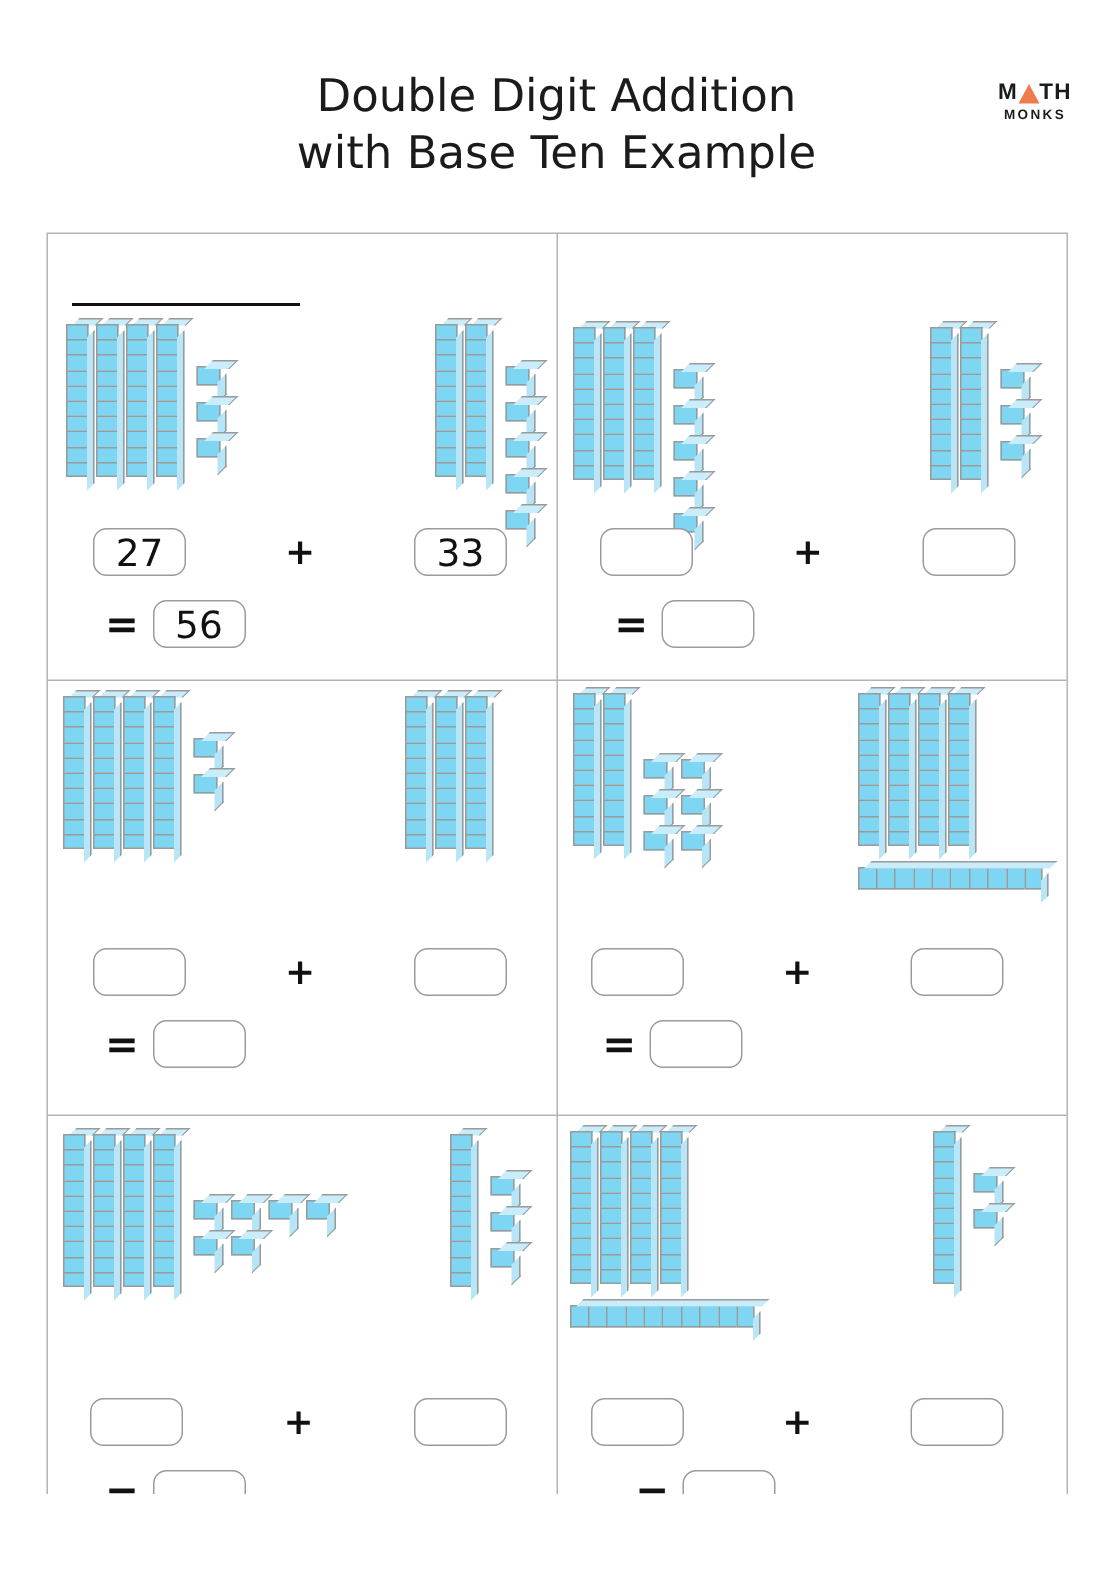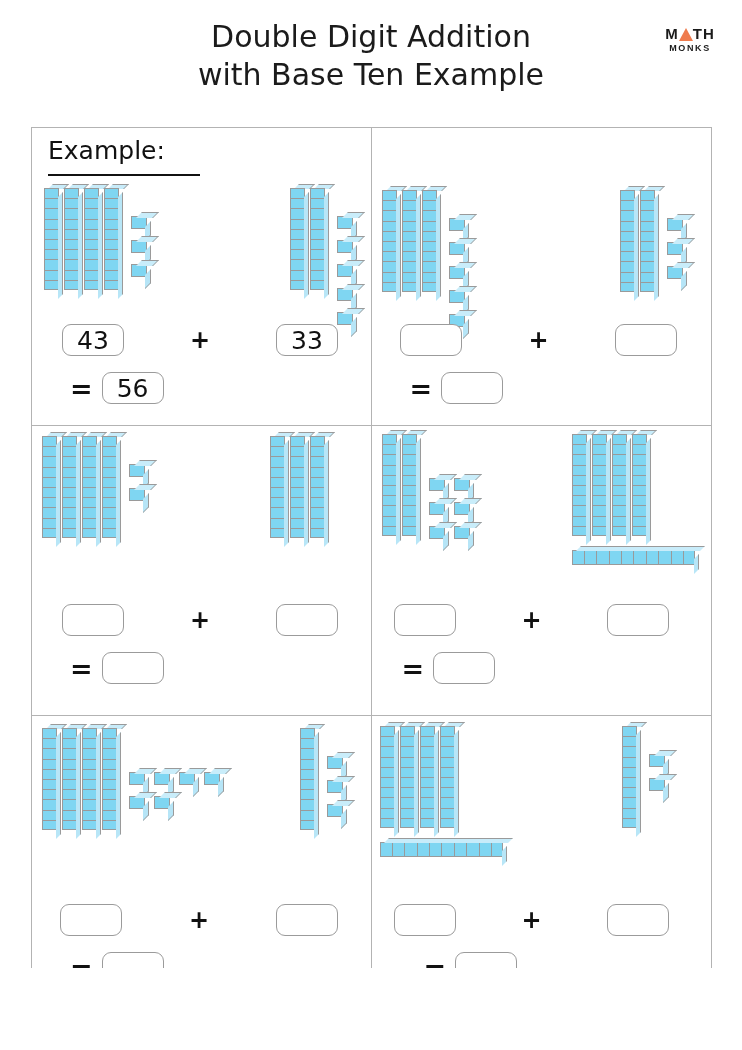--- a/index.html
+++ b/index.html
@@ -7,20 +7,21 @@
     margin: 0; padding: 0;
     background: #ffffff;
     font-family: "Liberation Sans", sans-serif;
   }
   #page {
     position: relative;
     width: 742px;
     height: 968px;
     background: #ffffff;
     overflow: hidden;
+    margin-top: 28px;
   }
 
   
   #header {
     position: absolute;
     left: 0; top: 0;
     width: 742px;
     height: 118px;
   }
   #title {
@@ -298,21 +299,20 @@
         <span>M</span>
         <span class="tri"></span>
         <span>TH</span>
       </div>
       <div class="logo-bottom">MONKS</div>
     </div>
   </div>
 
   <div id="grid">
       <div class="cell">
-        <div class="example-label">Example:</div>
         <div class="example-rule"></div>
         <div class="group" style="left: 12px; top: 60px;">
           <div style="display: flex; flex-direction: column;">
             <div class="rods">
               <div class="rod">
                 <div class="seg"></div>
                 <div class="seg"></div>
                 <div class="seg"></div>
                 <div class="seg"></div>
                 <div class="seg"></div>
@@ -397,21 +397,21 @@
           </div>
           <div class="units" style="width: 25px; margin-left: 12px; margin-top: 28px;">
             <div class="unit"></div>
             <div class="unit"></div>
             <div class="unit"></div>
             <div class="unit"></div>
             <div class="unit"></div>
           </div>
         </div>
         <div class="row-addends" style="left: 30px; top: 196px; width: 276px;">
-          <div class="ansbox">43</div>
+          <div class="ansbox">27</div>
           <div class="plus" style="margin: 0px auto;">+</div>
           <div class="ansbox">33</div>
         </div>
         <div class="row-sum" style="left: 38px; top: 244px;">
           <div class="eq">=</div>
           <div class="ansbox">56</div>
         </div>
       </div>
       <div class="cell col2">
         <div class="group" style="left: 10px; top: 62px;">

